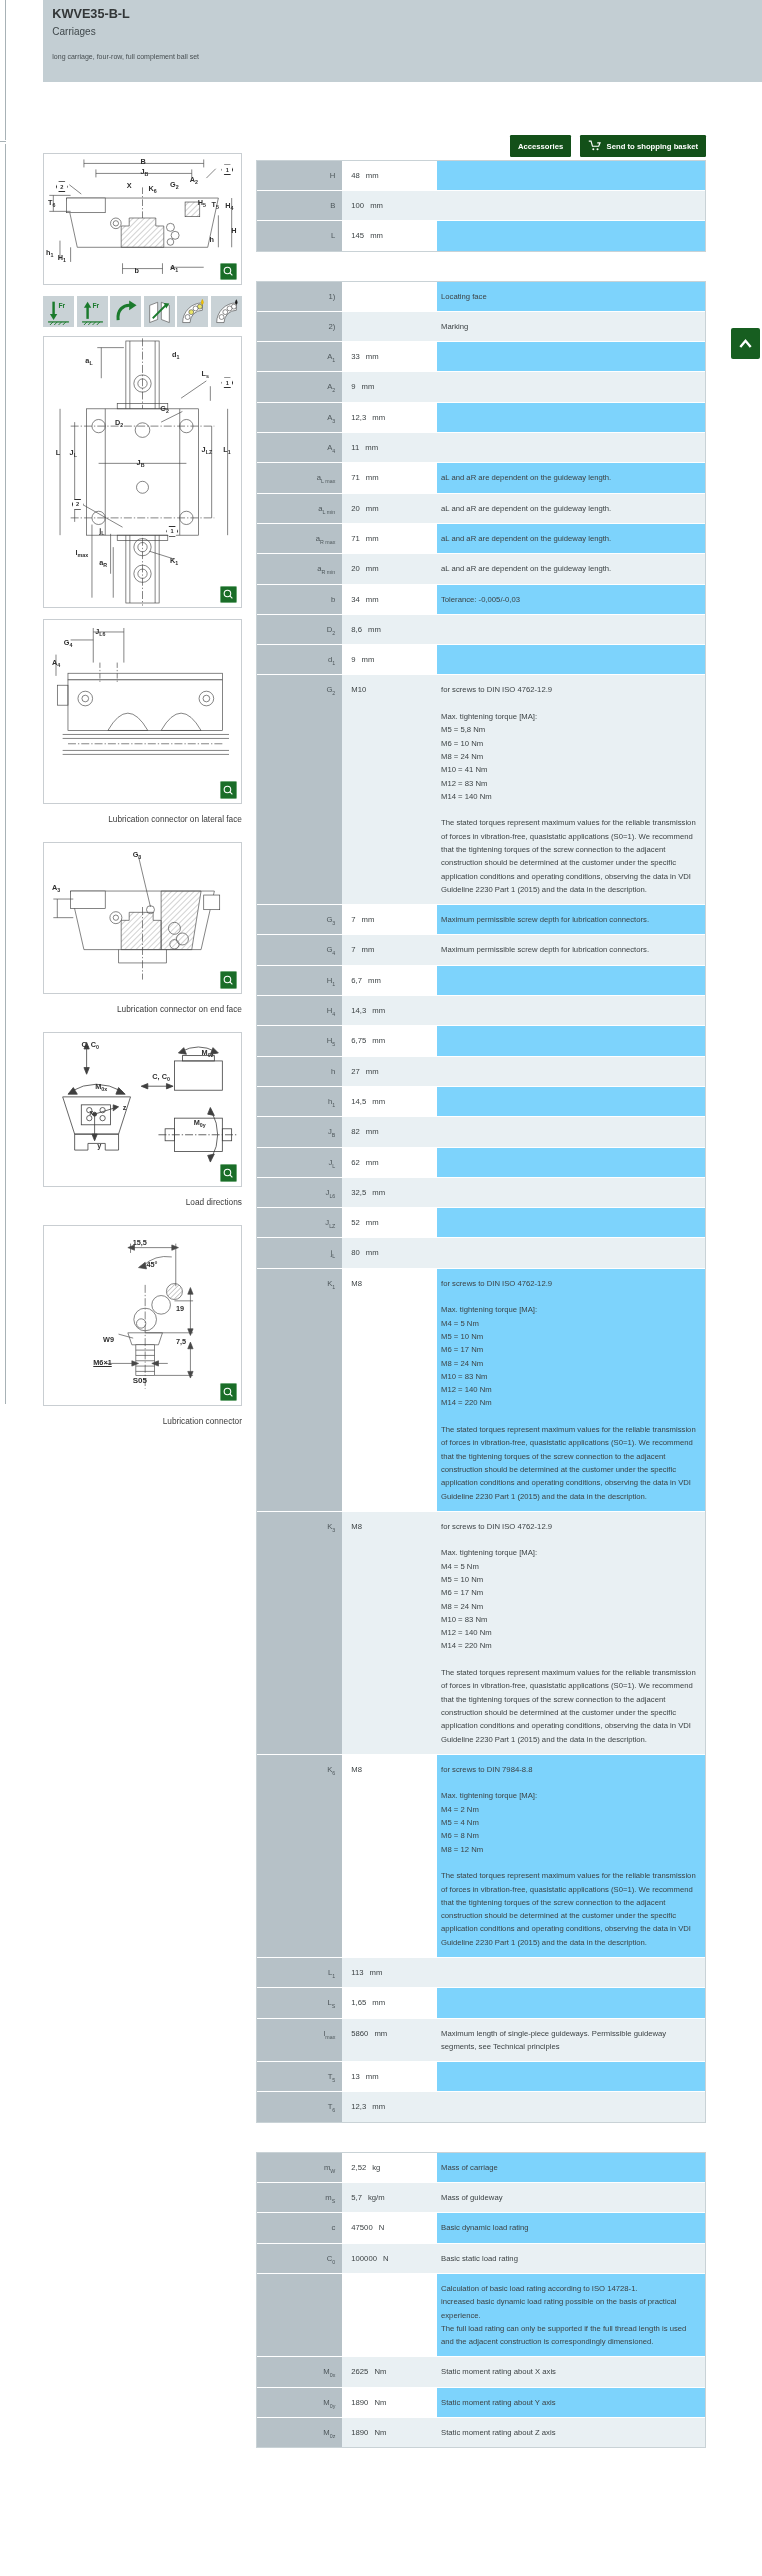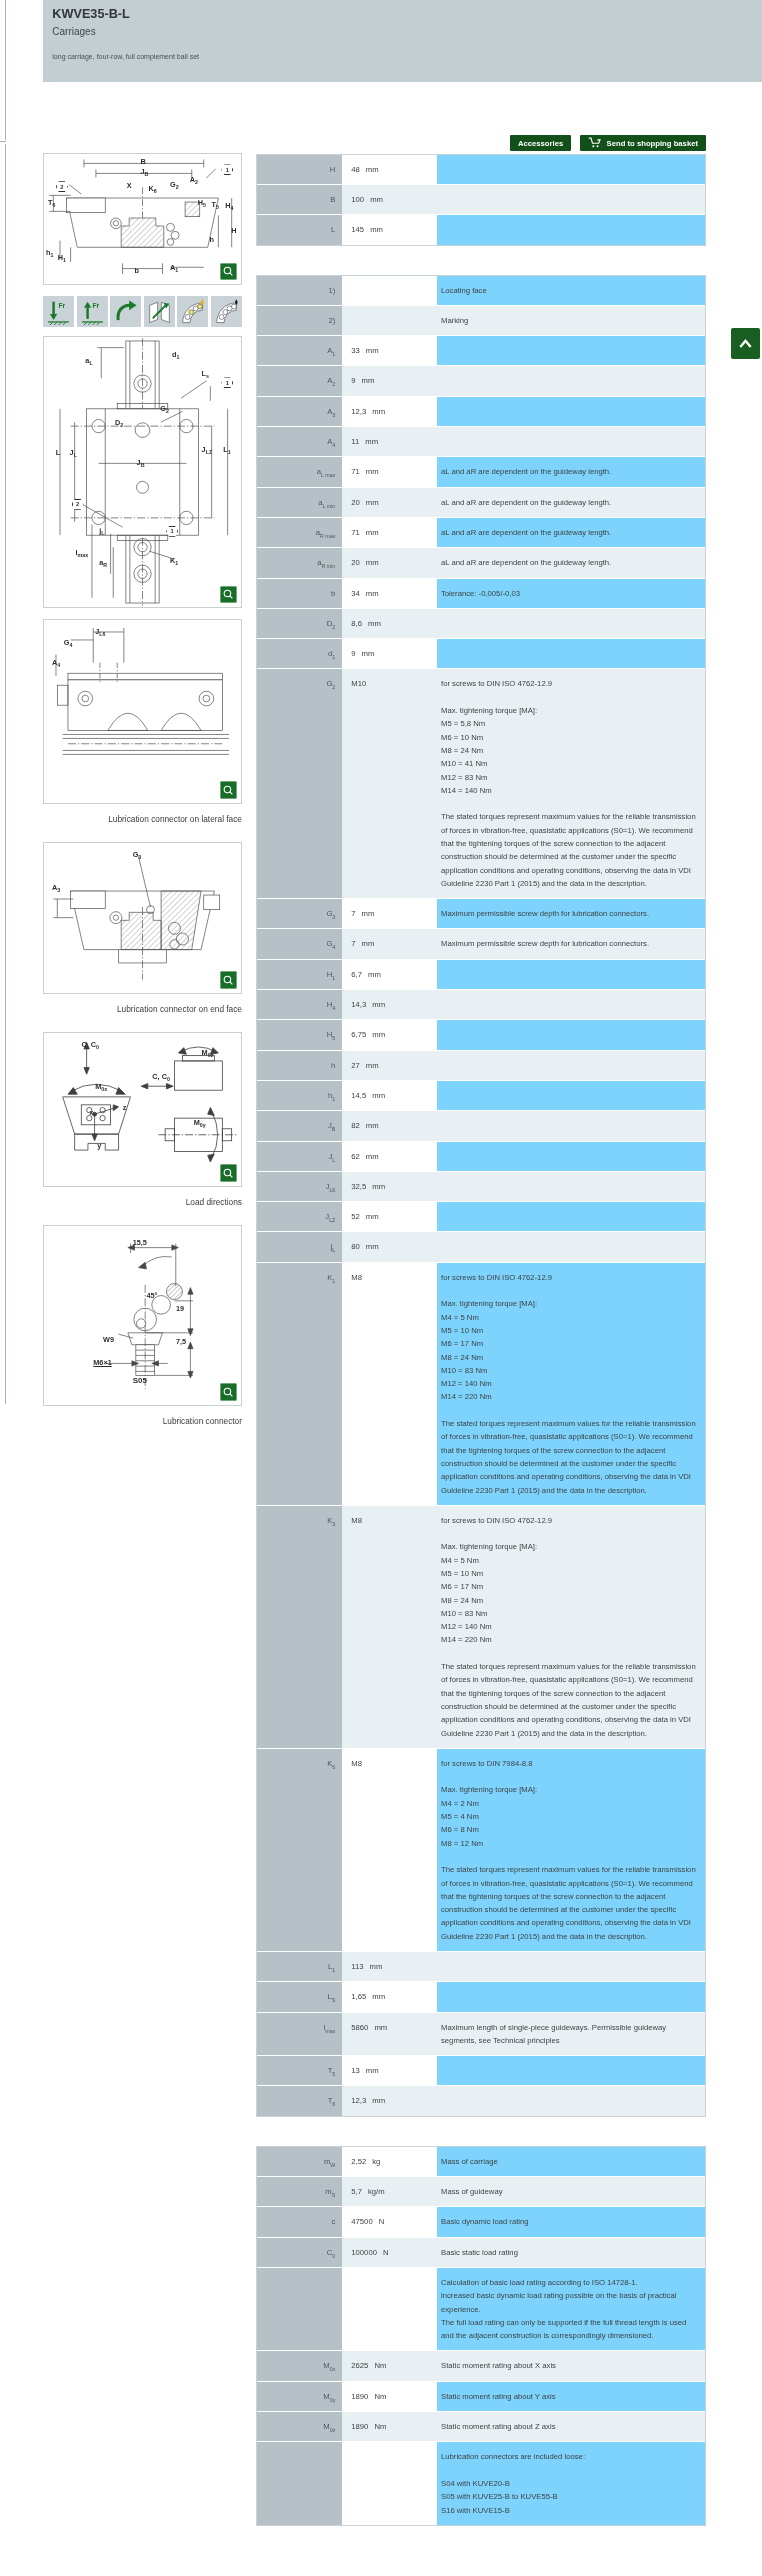--- a/index.html
+++ b/index.html
@@ -17,21 +17,21 @@
   .subtitle{font-size:10px;color:#3f474a;margin-top:4px;}
   .desc{font-size:7px;color:#474e51;margin-top:16px;}
 
   
   .col-left{position:absolute;left:43px;top:153px;width:199px;}
   .col-right{position:absolute;left:256px;top:135px;width:450px;}
 
   
   .toolbar{display:flex;justify-content:flex-end;gap:8.7px;margin-bottom:2.7px;}
   .btn{background:#135019;color:#fff;border:none;font-family:inherit;font-weight:bold;font-size:7.7px;
-       height:16px;padding:0 8px;border-radius:1.3px;display:flex;align-items:center;gap:4.7px;cursor:pointer;}
+       height:22px;padding:0 8px;border-radius:1.3px;display:flex;align-items:center;gap:4.7px;cursor:pointer;}
   .btn svg{display:block;}
 
   
   .datatable{border:0.7px solid #c9d2d6;background:#fff;margin-bottom:29px;}
   .row{display:flex;align-items:stretch;}
   .row.alt .cell-value,.row.alt .cell-note{background:#e9f0f3;}
   .cell{box-sizing:border-box;padding:8px 0;font-size:7.7px;line-height:13.3px;border-bottom:0.7px solid #fff;}
   .row:last-child .cell{border-bottom:none;}
   .cell-label{width:85px;background:#b6c1c7;color:#4d565a;text-align:right;padding-right:6.7px;flex:none;}
   .cell-value{width:95px;padding-left:9.3px;flex:none;background:#fff;}
@@ -451,21 +451,21 @@
             <polygon points="216,218 224,218 220,228" fill="#474747"></polygon>
           <polyline points="112,162 134,168"></polyline>
           <line x1="92" y1="206" x2="138" y2="206"></line>
             <polygon points="132,202 132,210 142,206" fill="#474747"></polygon>
           <line x1="166" y1="206" x2="186" y2="206"></line>
             <polygon points="172,202 172,210 162,206" fill="#474747"></polygon>
         </g>
       </svg>
       <div class="label-layer">
           <span class="dim" style="left: 45%; top: 7%;">15,5</span>
-          <span class="dim" style="left: 52%; top: 19%; margin-top: 31px;">45°</span>
+          <span class="dim" style="left: 52%; top: 19%;">45°</span>
           <span class="dim" style="left: 67%; top: 44%;">19</span>
           <span class="dim" style="left: 30%; top: 61%;">W9</span>
           <span class="dim" style="left: 67%; top: 62%;">7,5</span>
           <span class="dim" style="left: 25%; top: 74%; text-decoration: underline;">M6×1</span>
           <span class="dim bold" style="left: 45%; top: 84%;">S05</span>
         </div>
       <button class="magnify">
         <svg width="12" height="12" viewBox="0 0 22 22">
           <circle cx="10" cy="10" r="6" stroke="#fff" stroke-width="2" fill="none"></circle>
           <line x1="14.5" y1="14.5" x2="19" y2="19" stroke="#fff" stroke-width="2"></line>
@@ -757,29 +757,20 @@
         <div class="row">
           <div class="cell cell-label">M<sub>0y</sub></div>
           <div class="cell cell-value"><span>1890</span><span class="unit">Nm</span></div>
           <div class="cell cell-note">Static moment rating about Y axis</div>
         </div>
         <div class="row alt">
           <div class="cell cell-label">M<sub>0z</sub></div>
           <div class="cell cell-value"><span>1890</span><span class="unit">Nm</span></div>
           <div class="cell cell-note">Static moment rating about Z axis</div>
         </div>
-        <div class="row">
-          <div class="cell cell-label"></div>
-          <div class="cell cell-value"></div>
-          <div class="cell cell-note">Lubrication connectors are included loose:
-
-S04 with KUVE20-B
-S05 with KUVE25-B to KUVE55-B
-S16 with KUVE15-B</div>
-        </div>
       </div>
 
   </div>
 
   <button class="scroll-top">
     <svg width="17.3" height="13.3" viewBox="0 0 36 26">
       <polyline points="7,20 18,7 29,20" stroke="#fff" stroke-width="5" fill="none"></polyline>
     </svg>
   </button>
 

